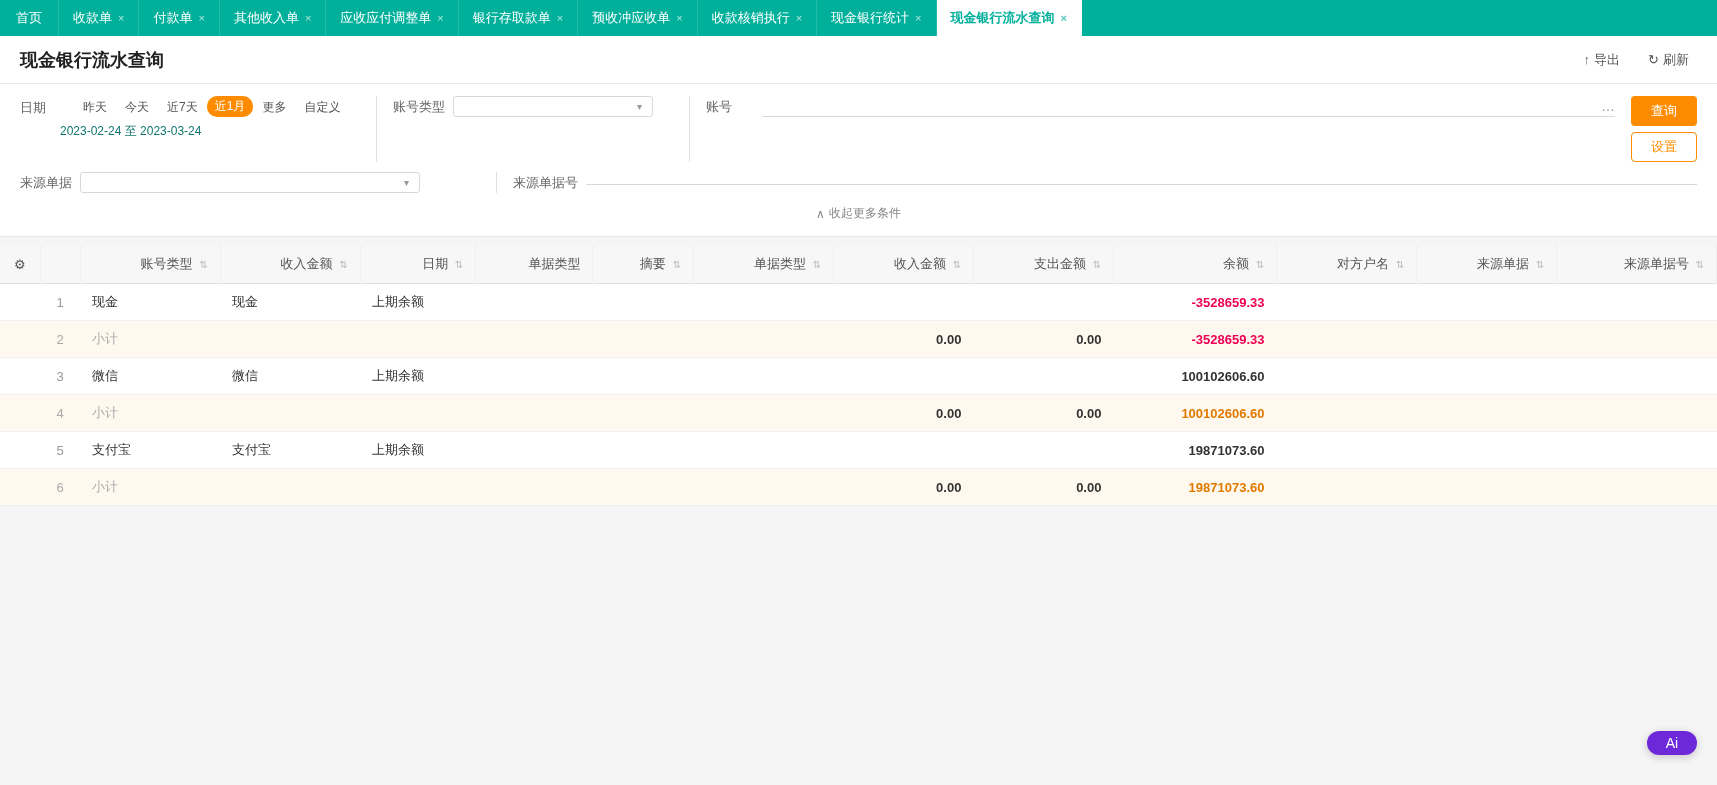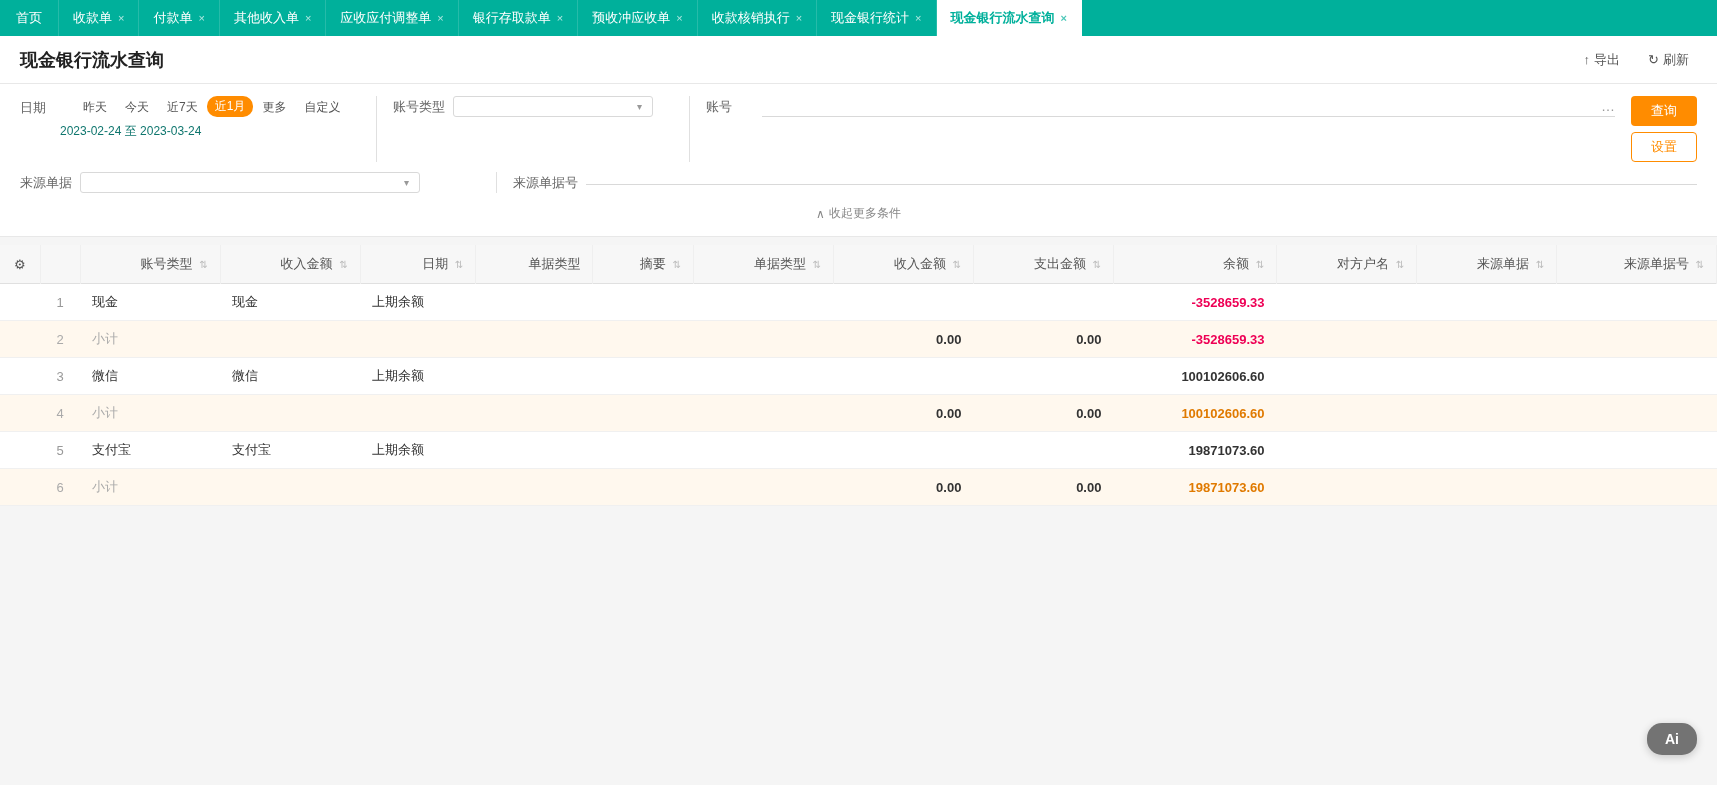--- a/index.html
+++ b/index.html
@@ -207,30 +207,30 @@
       width: 1px;
       background: #e0e0e0;
       margin: 0 16px;
       align-self: stretch;
     }
 
     .ai-badge {
       position: fixed;
       right: 20px;
       bottom: 30px;
-      background: #737373;
+      background: #6d28d9;
       color: #fff;
       width: 50px;
-      height: 32px;
+      height: 24px;
       border-radius: 15px;
       display: flex;
       align-items: center;
       justify-content: center;
       font-size: 14px;
-      font-weight: bold;
+      font-weight: normal;
       cursor: pointer;
       box-shadow: 0 2px 8px rgba(0,0,0,0.2);
     }
   </style>
 </head>
 <body>
 
 <div class="top-nav">
   <div class="nav-home">首页</div>
   <div class="nav-item">

